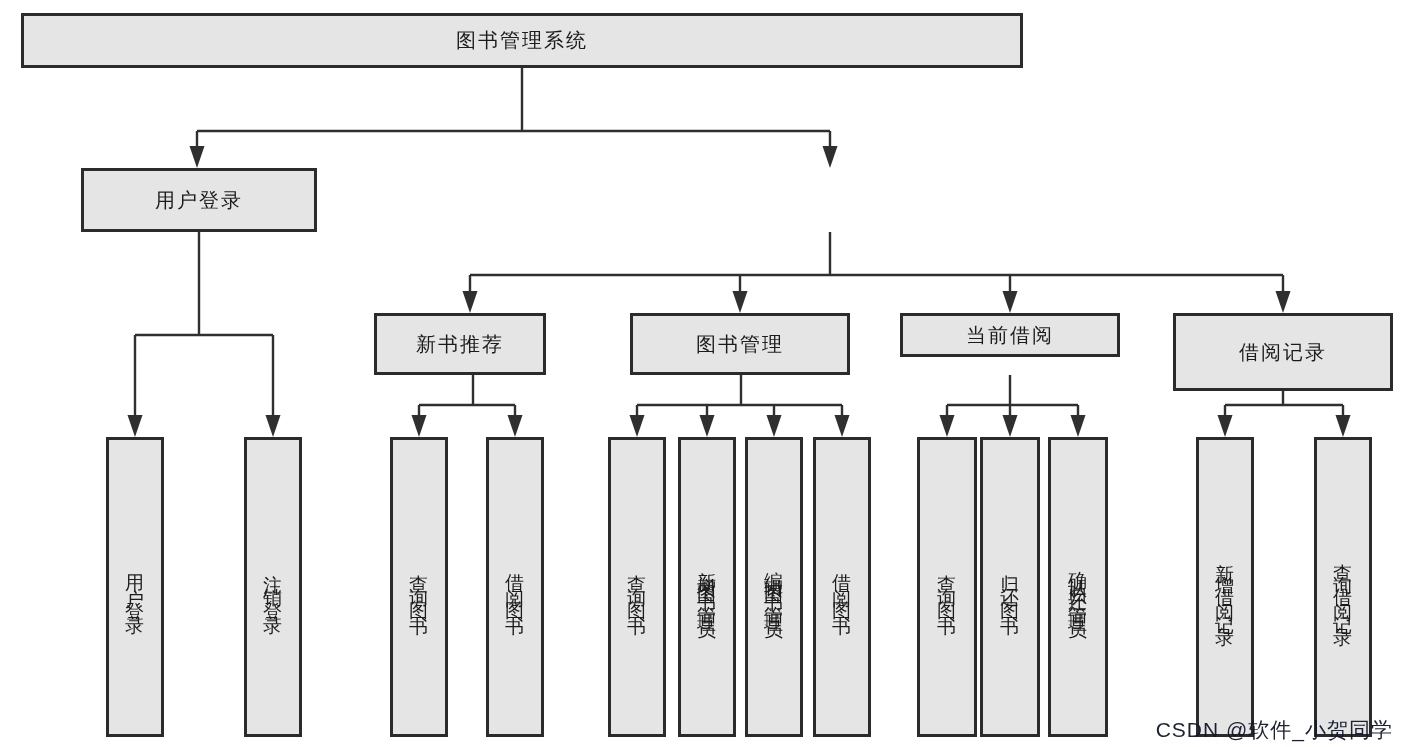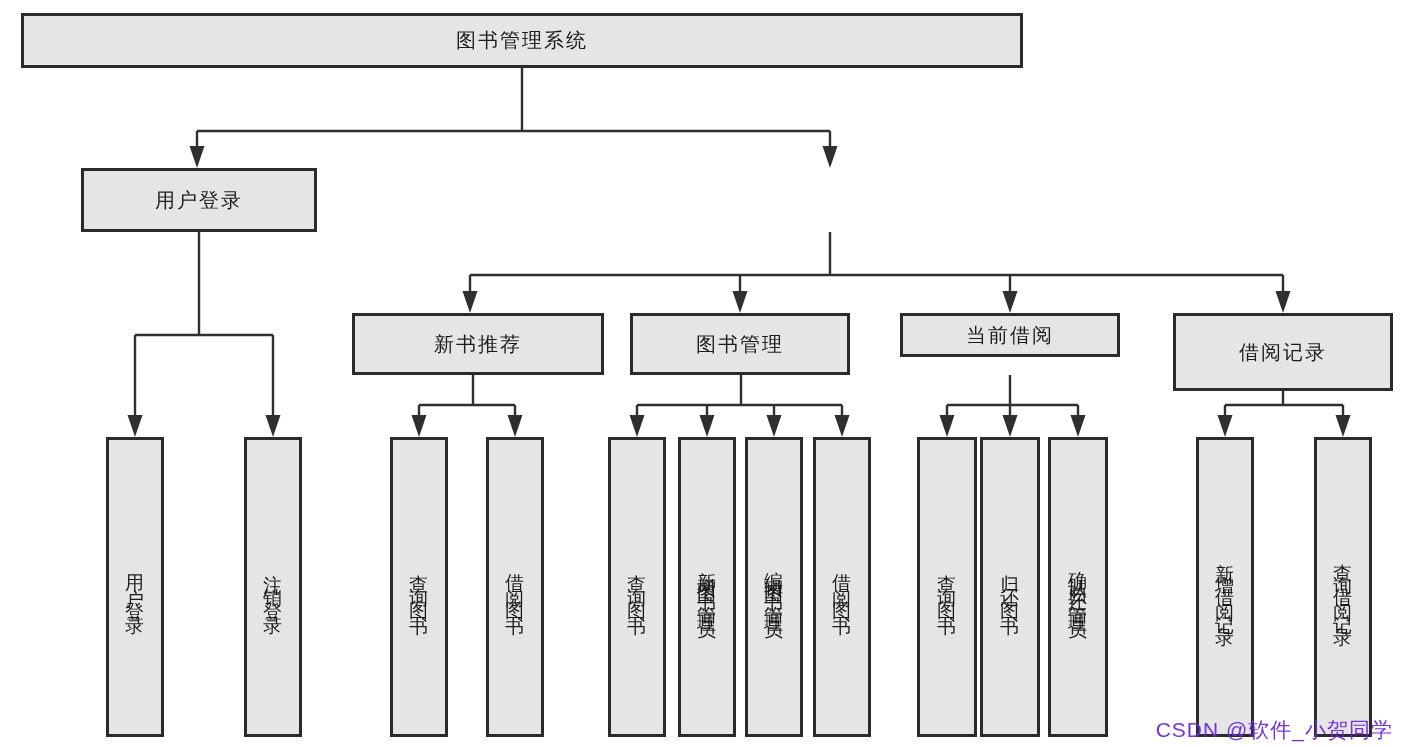--- a/index.html
+++ b/index.html
@@ -8,21 +8,21 @@
   #wires{position:absolute;left:0;top:0;width:1405px;height:747px;}
   .node{position:absolute;background:#e5e5e5;border:3px solid #2b2b2b;box-sizing:border-box;
         display:flex;align-items:center;justify-content:center;color:#1c1c1c;}
   .h{font-size:20px;letter-spacing:2px;}
   .v{font-size:19px;}
   .v span{writing-mode:vertical-rl;text-orientation:mixed;line-height:1;}
   .g4 span{letter-spacing:14px;}
   .g6 span{letter-spacing:13px;}
   .g9 span{letter-spacing:7px;}
   .watermark{position:absolute;right:12px;bottom:3px;font-size:21px;letter-spacing:1px;
-             color:#6d28d9;opacity:0.95;z-index:5;font-family:"Liberation Sans",sans-serif;}
+             color:#0f172a;opacity:0.95;z-index:5;font-family:"Liberation Sans",sans-serif;}
 </style>
 </head>
 <body>
 
 <div id="canvas">
 
   <svg id="wires" viewBox="0 0 1405 747" xmlns="http://www.w3.org/2000/svg">
     <g stroke="#2f2f2f" stroke-width="2.4" fill="none">
 
       <path d="M522 68 V131 M197 131 H830 M197 131 V147 M830 131 V147"></path>
@@ -63,21 +63,21 @@
   </svg>
 
   <div class="node h" style="left:21px;top:13px;width:1002px;height:55px">
     <span>图书管理系统</span>
   </div>
 
   <div class="node h" style="left:81px;top:168px;width:236px;height:64px">
     <span>用户登录</span>
   </div>
 
-  <div class="node h" style="left:352px;top:313px;width:252px;height:62px">
+  <div class="node h" style="left:374px;top:313px;width:172px;height:62px">
     <span>新书推荐</span>
   </div>
   <div class="node h" style="left:630px;top:313px;width:220px;height:62px">
     <span>图书管理</span>
   </div>
   <div class="node h" style="left:900px;top:313px;width:220px;height:44px">
     <span>当前借阅</span>
   </div>
   <div class="node h" style="left:1173px;top:313px;width:220px;height:78px">
     <span>借阅记录</span>

